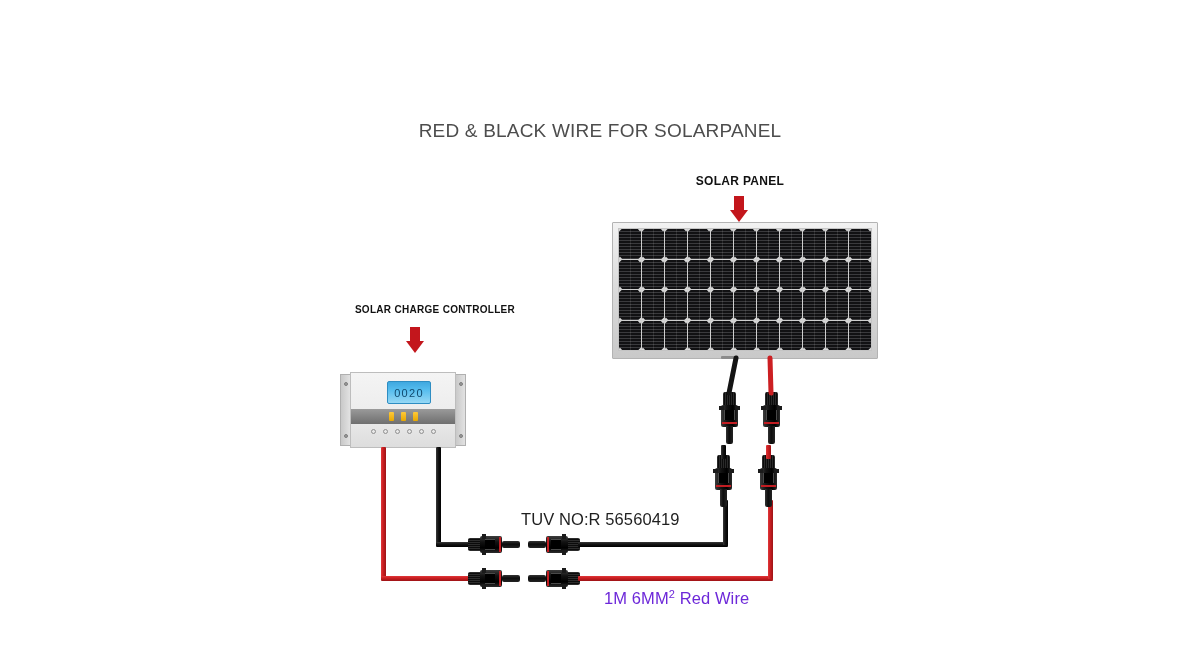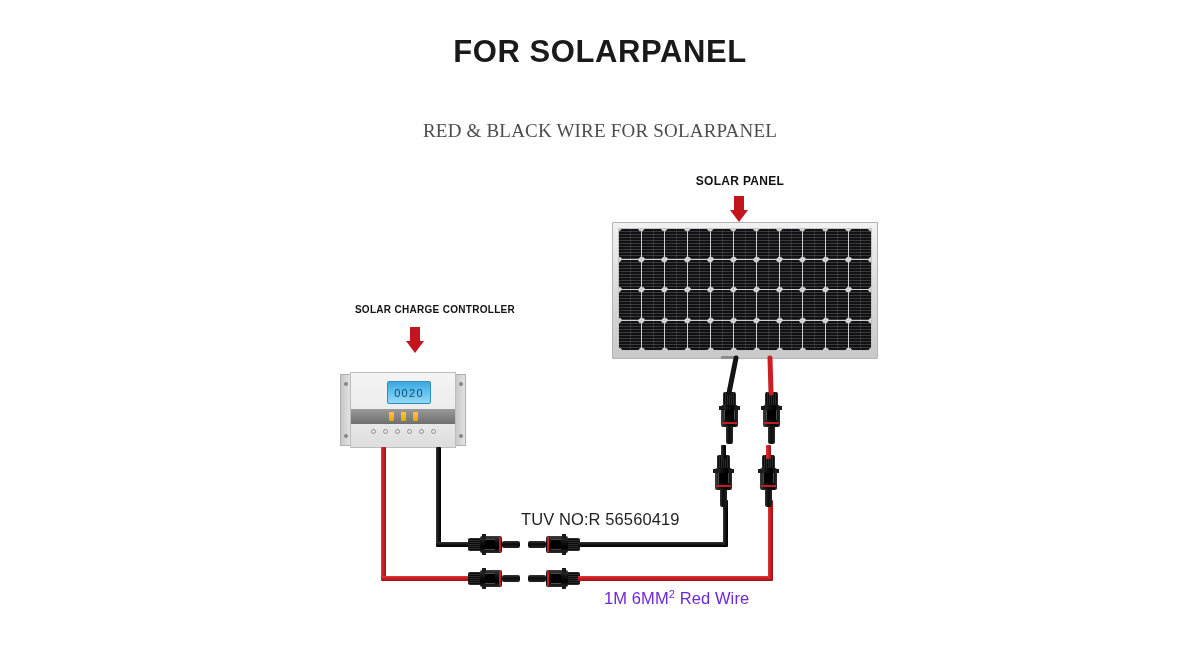--- a/index.html
+++ b/index.html
@@ -48,21 +48,20 @@
   }
   .subtitle {
     position: absolute;
     top: 120px;
     left: 0;
     width: 1200px;
     text-align: center;
     font-size: 19px;
     color: #4d4d4d;
     letter-spacing: 0.2px;
-    font-family: Liberation Serif, serif;
   }
 
   
   .callout {
     position: absolute;
     text-align: center;
     font-weight: bold;
     color: #111111;
     white-space: nowrap;
   }
@@ -421,21 +420,20 @@
     vertical-align: super;
     line-height: 0;
   }
 </style>
 </head>
 <body>
 
 <div class="stage">
 
   <div class="title-block">
-    <div class="title-line2">FOR SOLARPANEL</div>
   </div>
   <div class="subtitle">RED &amp; BLACK WIRE FOR SOLARPANEL</div>
 
   <div class="callout callout-panel">SOLAR PANEL</div>
   <div class="arrow-shaft" id="arrow-panel-shaft"></div>
   <div class="arrow-head" id="arrow-panel-head"></div>
 
   <div class="panel">
     <div class="panel-inner" id="cellGrid">
         <div class="cell-col">

